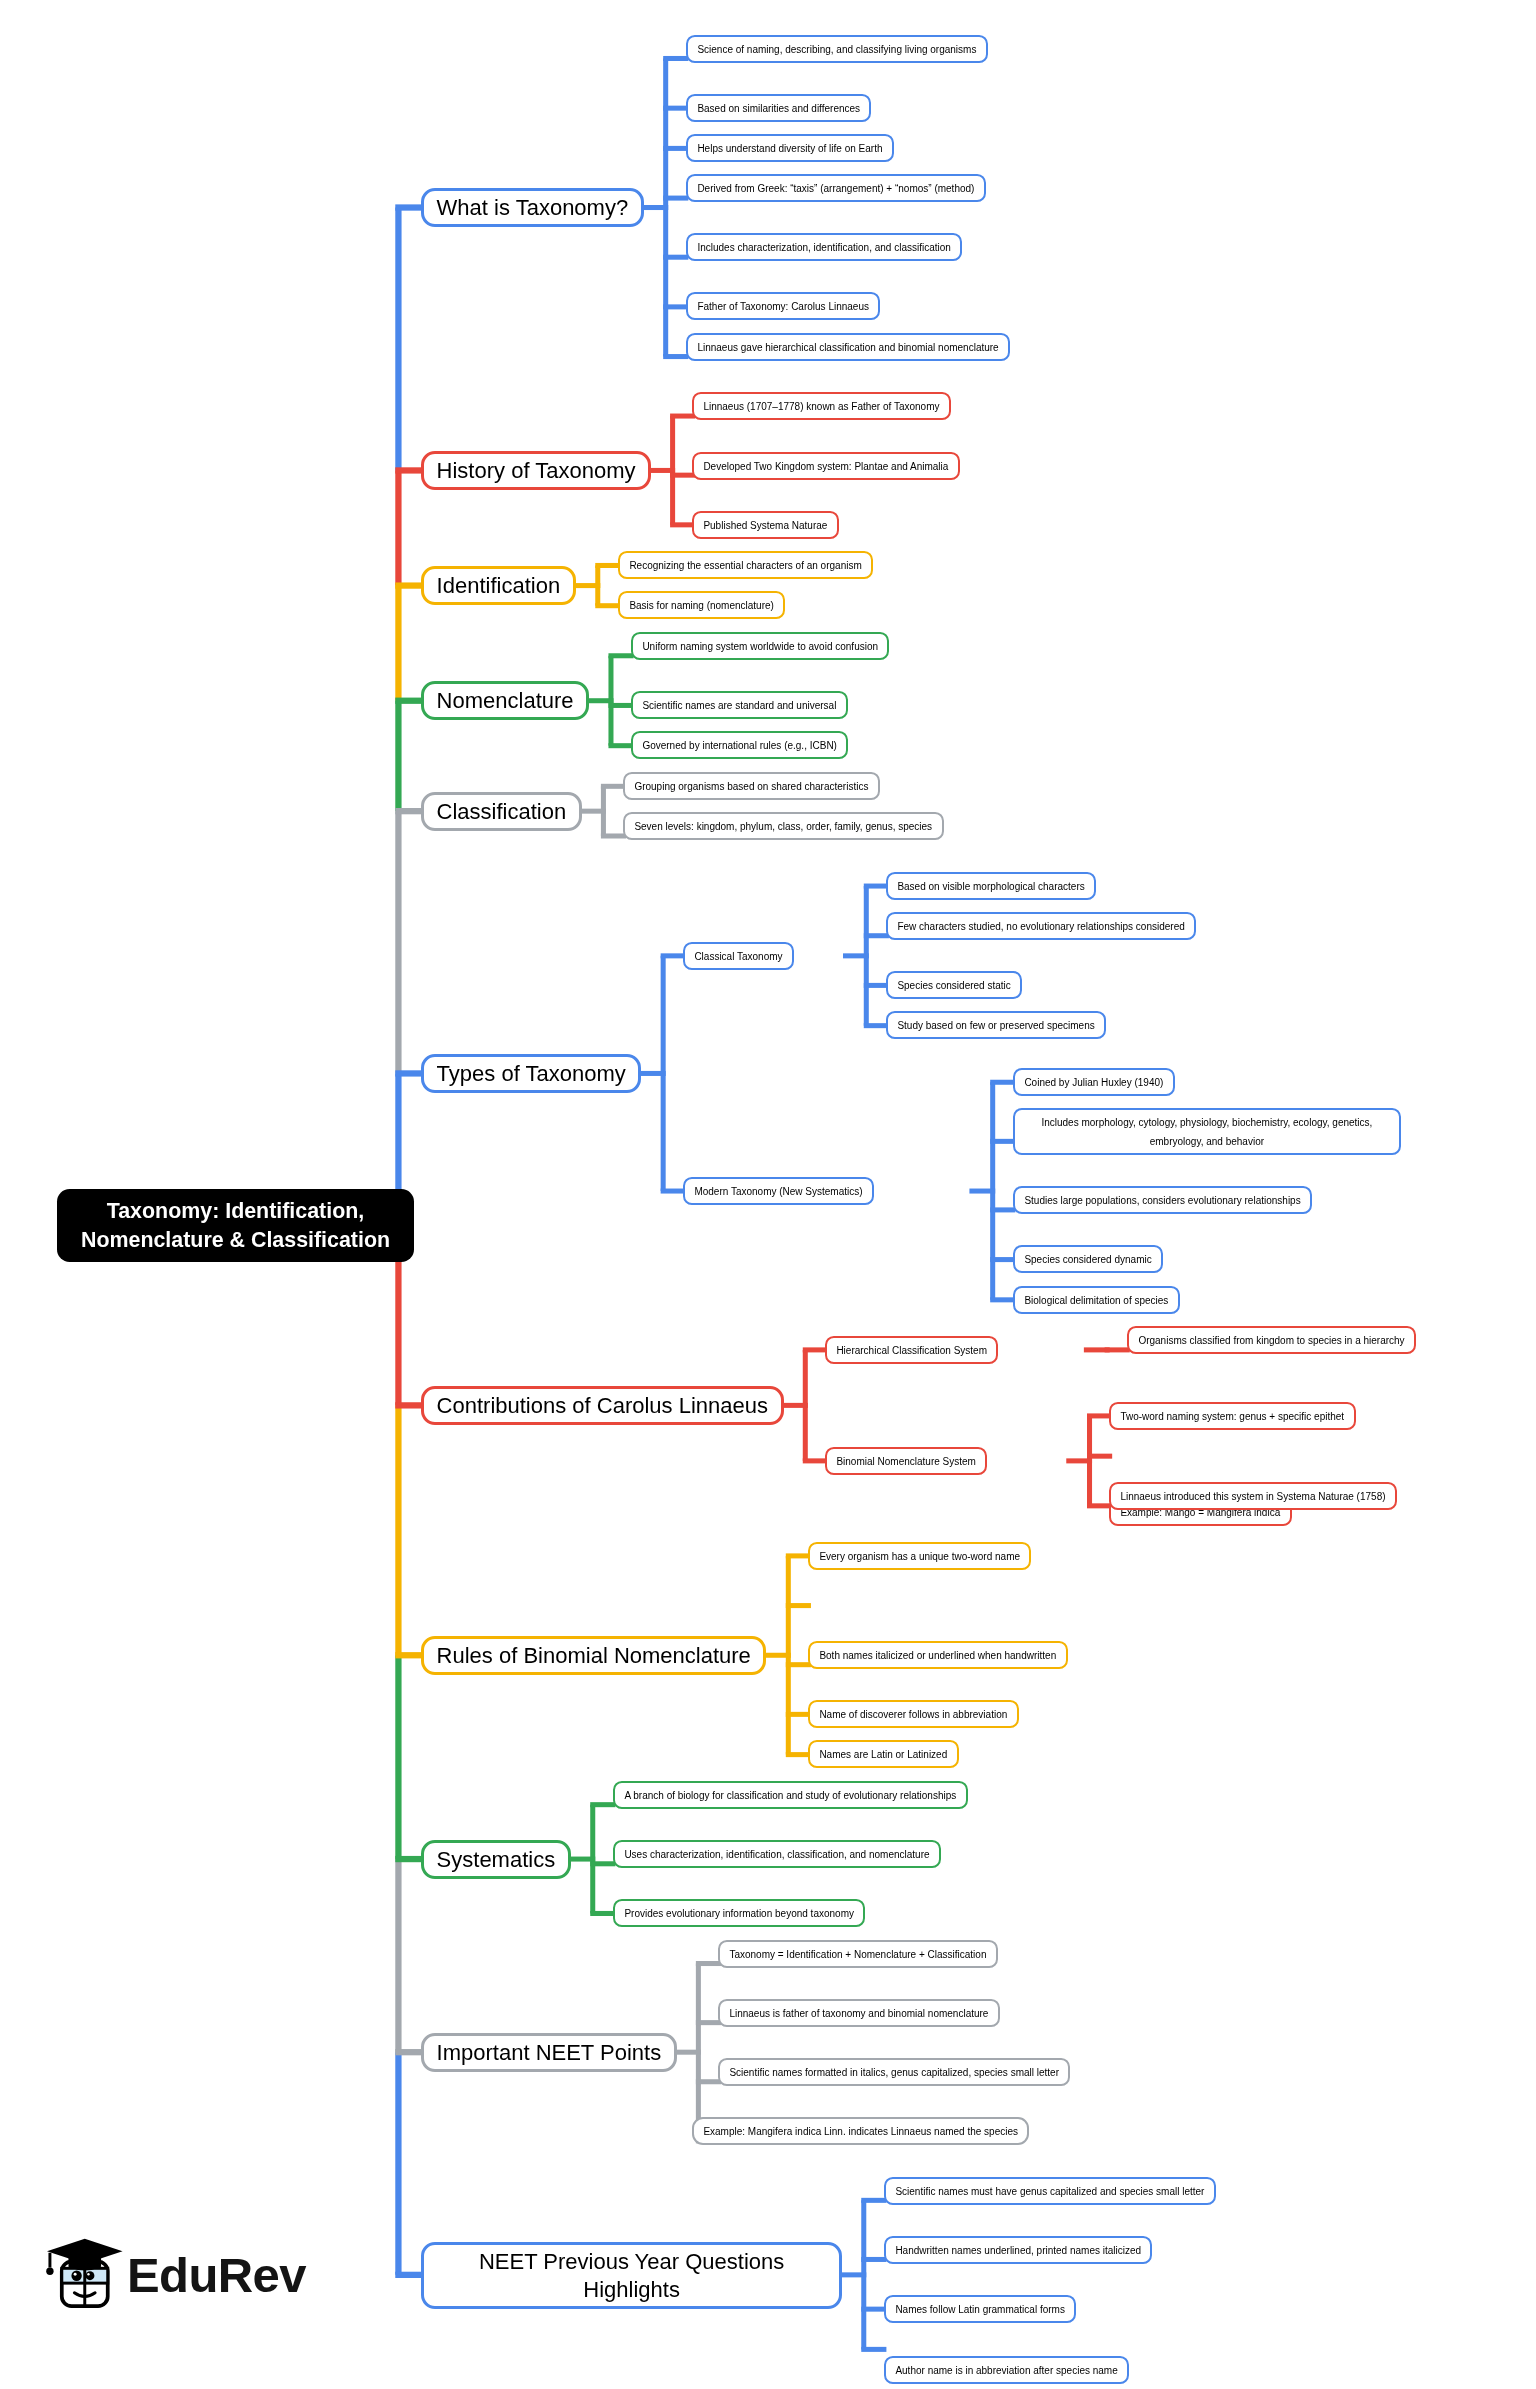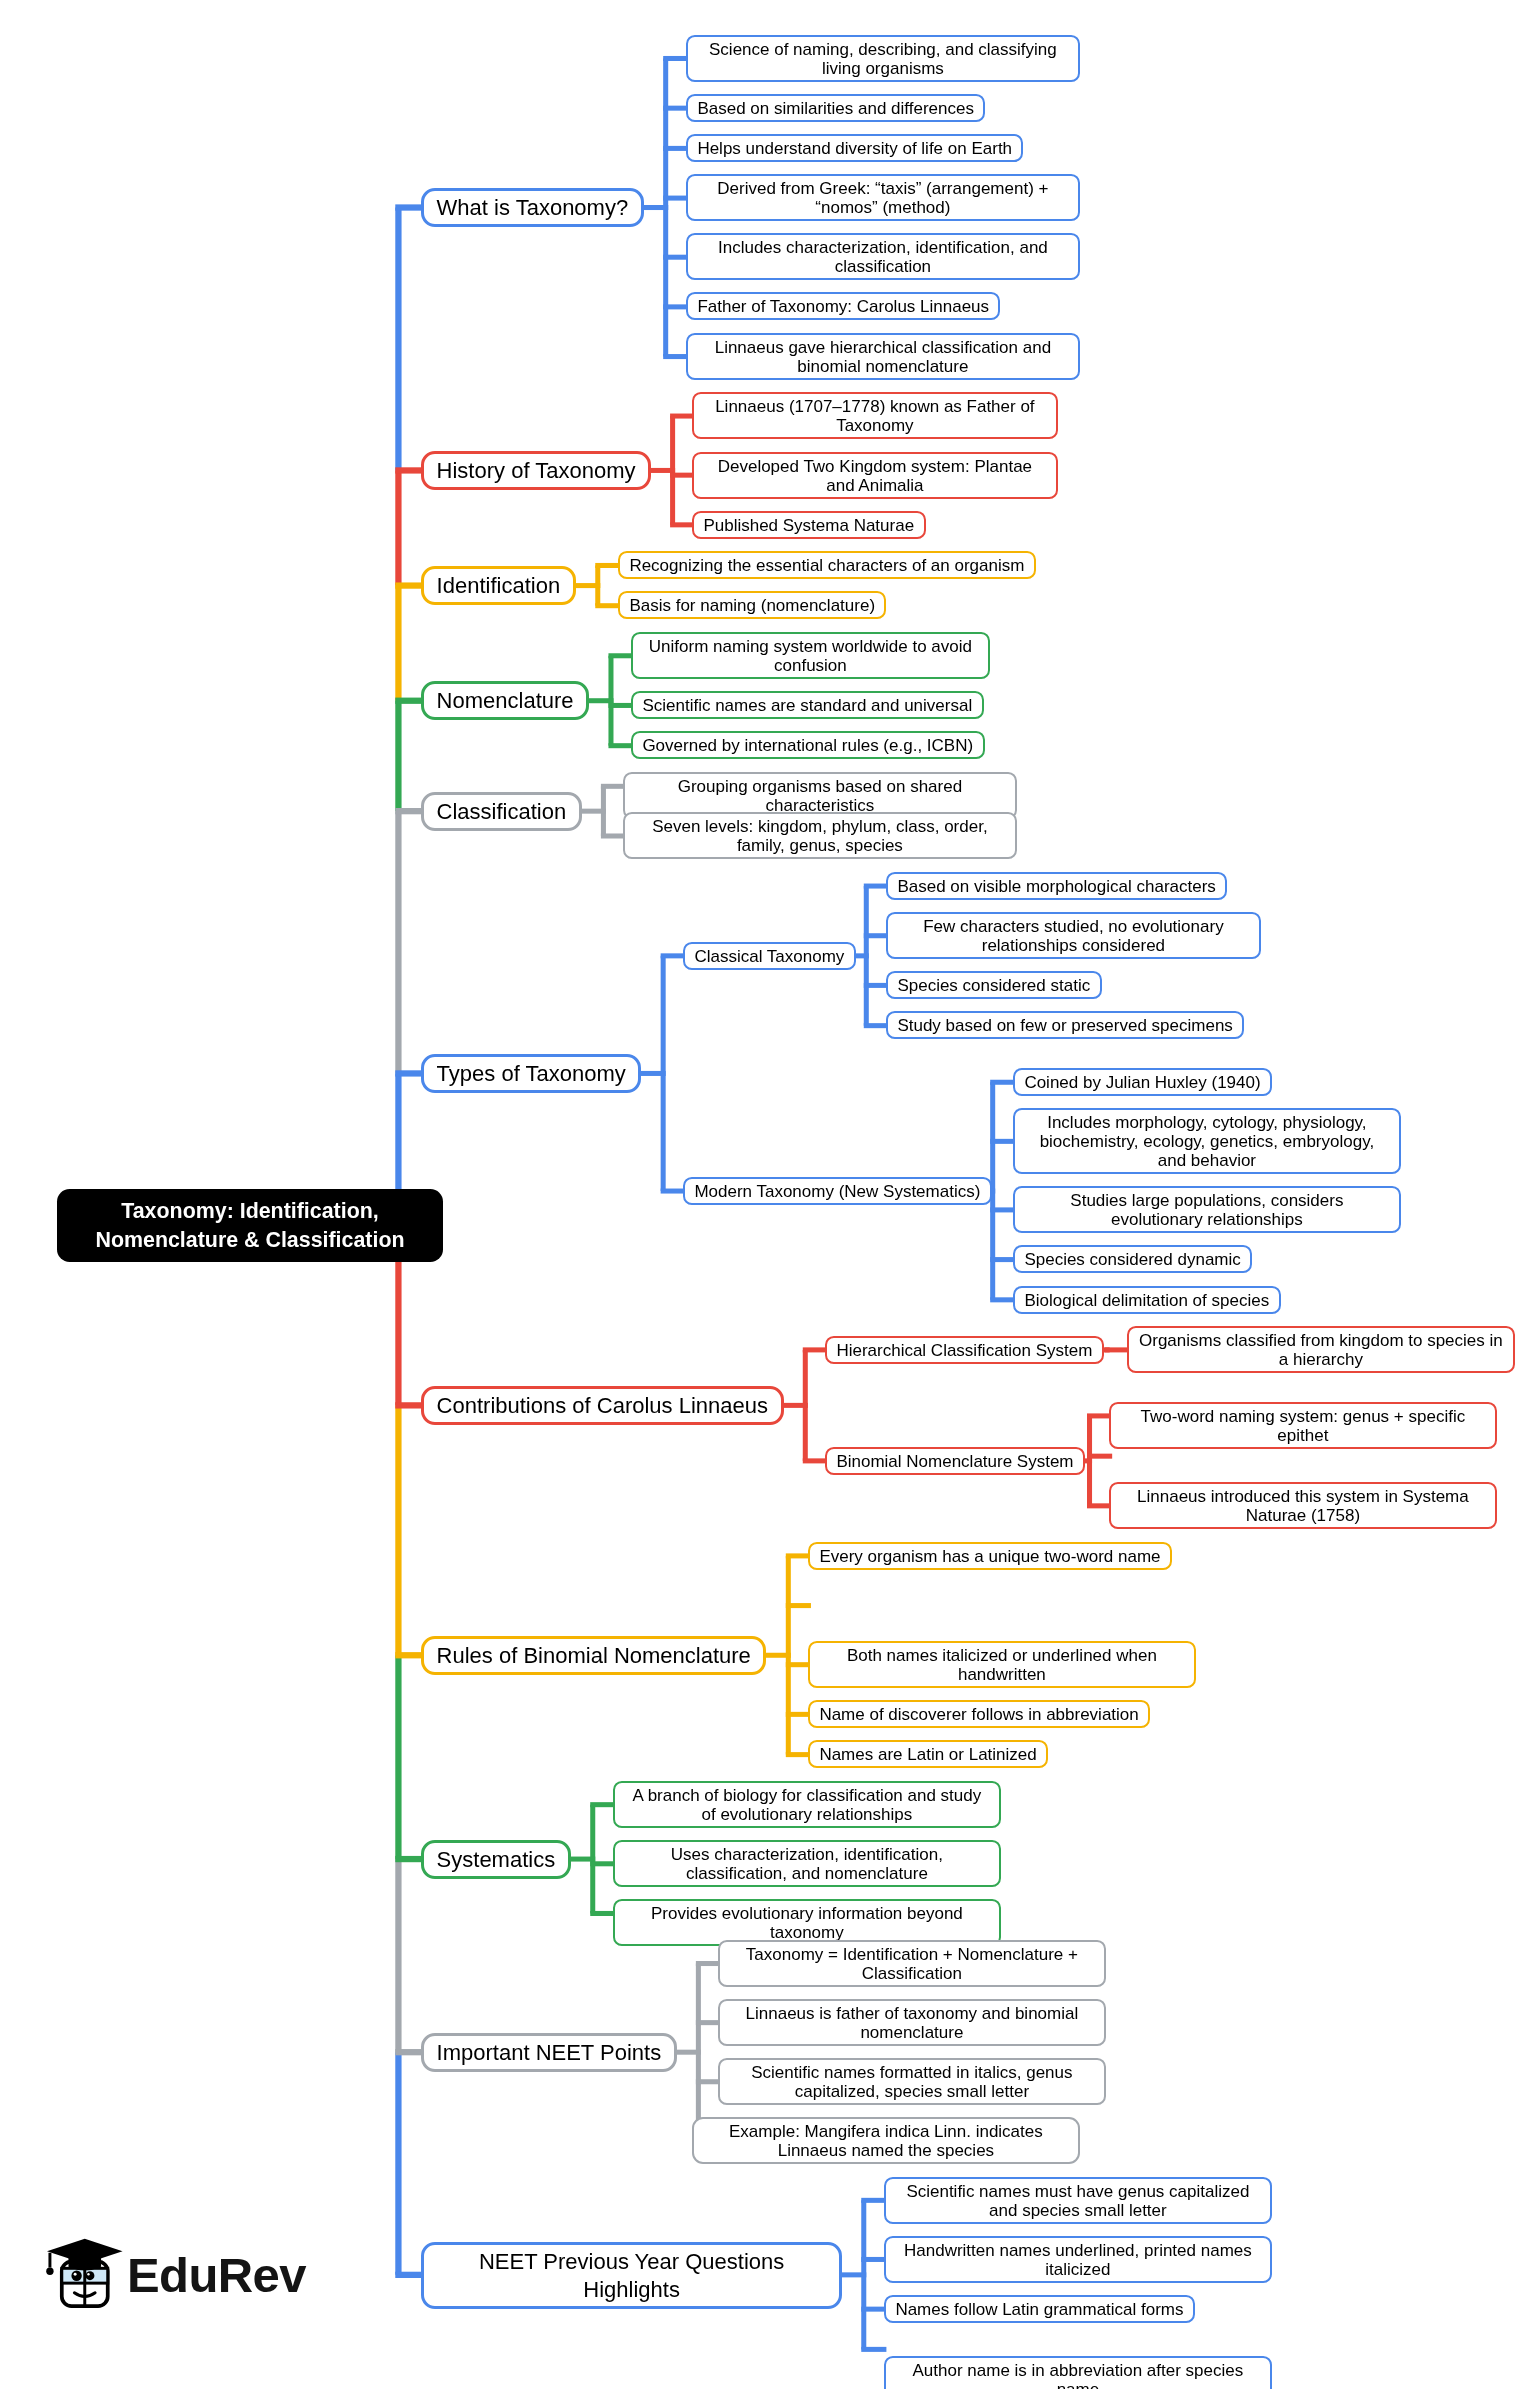--- a/index.html
+++ b/index.html
@@ -10,26 +10,26 @@
   #connector-layer{position:absolute;left:0;top:0;z-index:1;}
   .node{
     position:absolute;z-index:2;visibility:hidden;background:#ffffff;color:#000;
     border-style:solid;text-align:center;white-space:normal;
   }
   .node.branch{
     border-width:3.1px;border-radius:14px;font-size:22px;line-height:28px;
     padding:2.5px 12.6px;max-width:390px;
   }
   .node.sub{
-    border-width:2.5px;border-radius:8.8px;font-size:17px;line-height:19px;
+    border-width:2.5px;border-radius:8.8px;font-size:10px;line-height:19px;
     padding:2.5px 9.4px;max-width:365px;
   }
   #root-node{
     position:absolute;z-index:3;visibility:hidden;background:#000000;color:#ffffff;
-    width:386px;box-sizing:border-box;padding:7.5px 10px;border-radius:12.6px;
+    width:357px;box-sizing:border-box;padding:7.5px 10px;border-radius:12.6px;
     font-weight:bold;font-size:21.4px;line-height:29px;text-align:center;
   }
   #canvas.ready .node,#canvas.ready #root-node{visibility:visible;}
   .logo{position:absolute;left:44px;top:2236px;z-index:2;display:flex;align-items:center;}
   .logo-text{font-size:49px;font-weight:bold;color:#141414;letter-spacing:-0.6px;}
 </style>
 </head>
 <body>
 
 <div id="canvas" class="ready">

